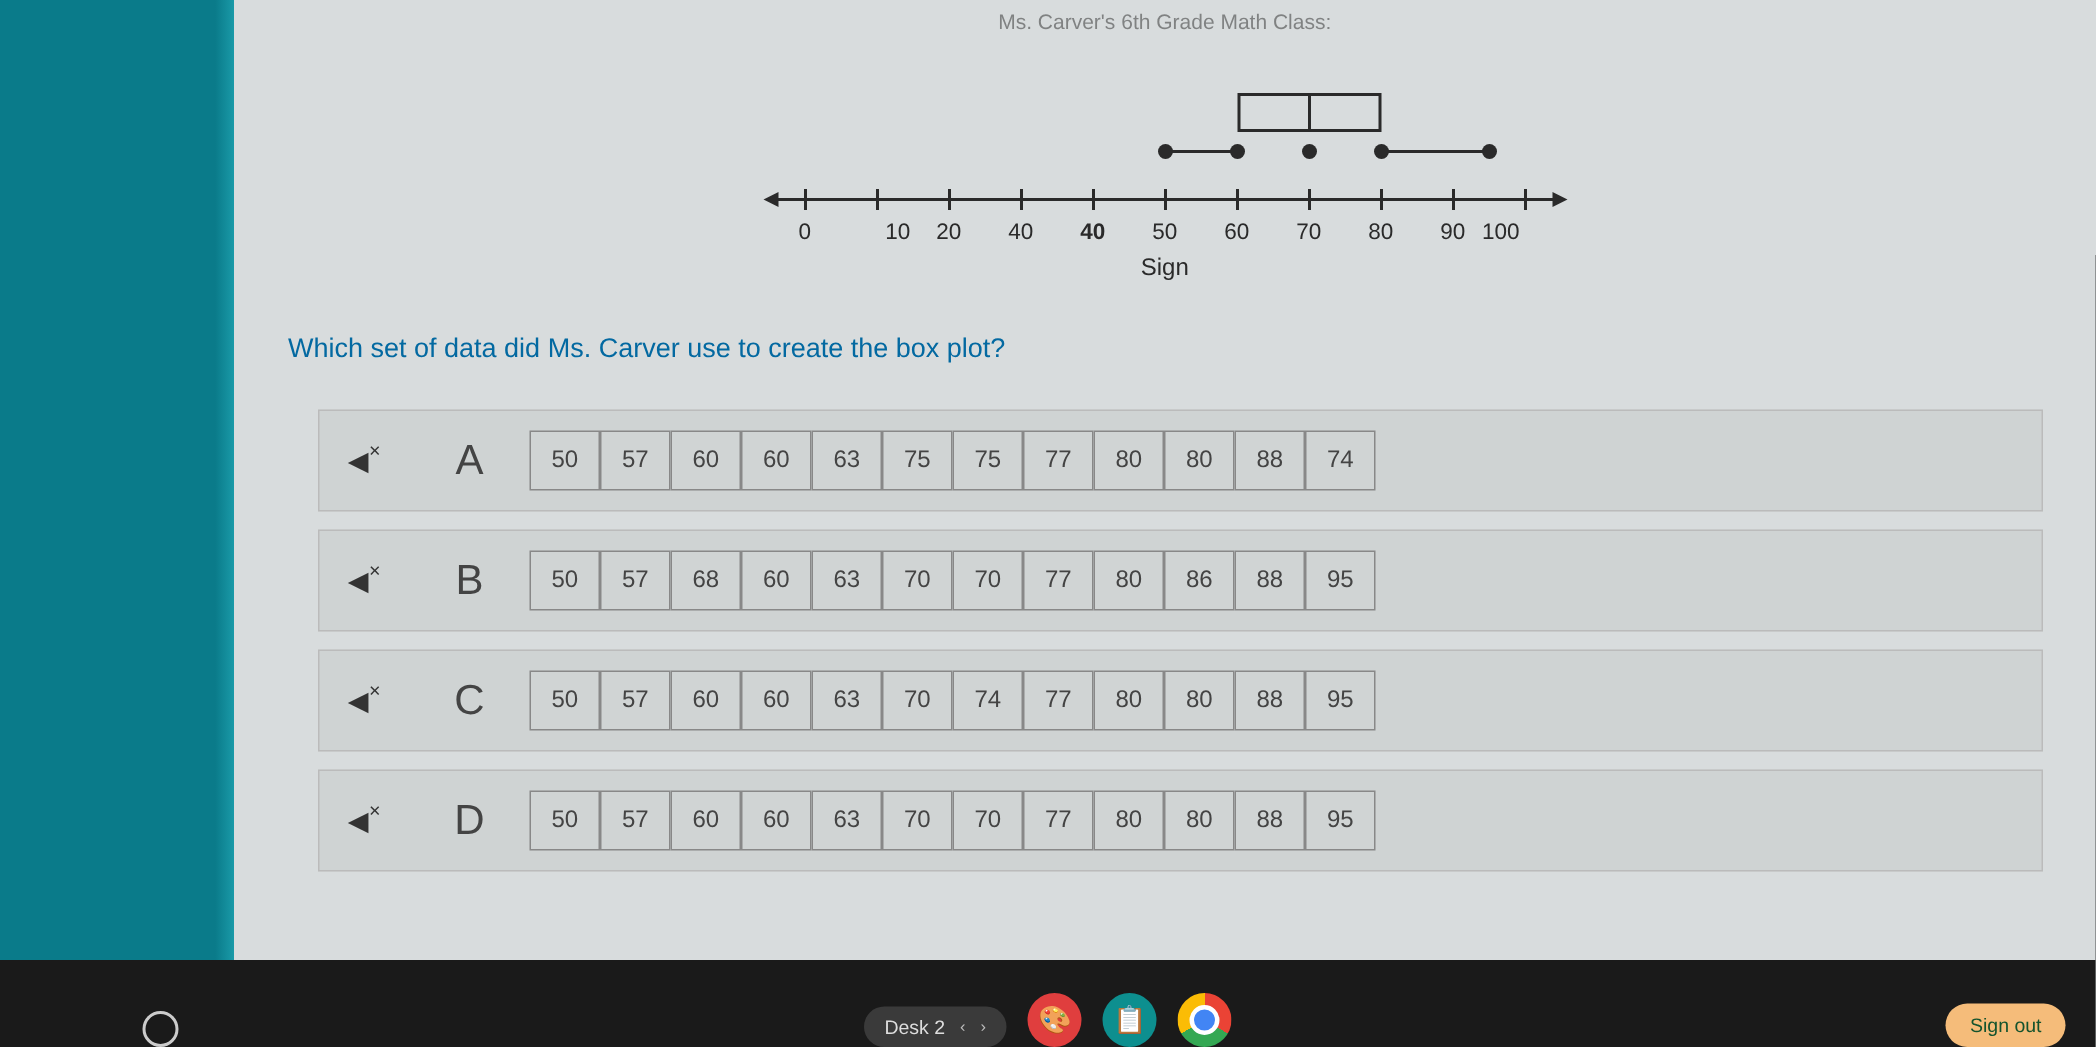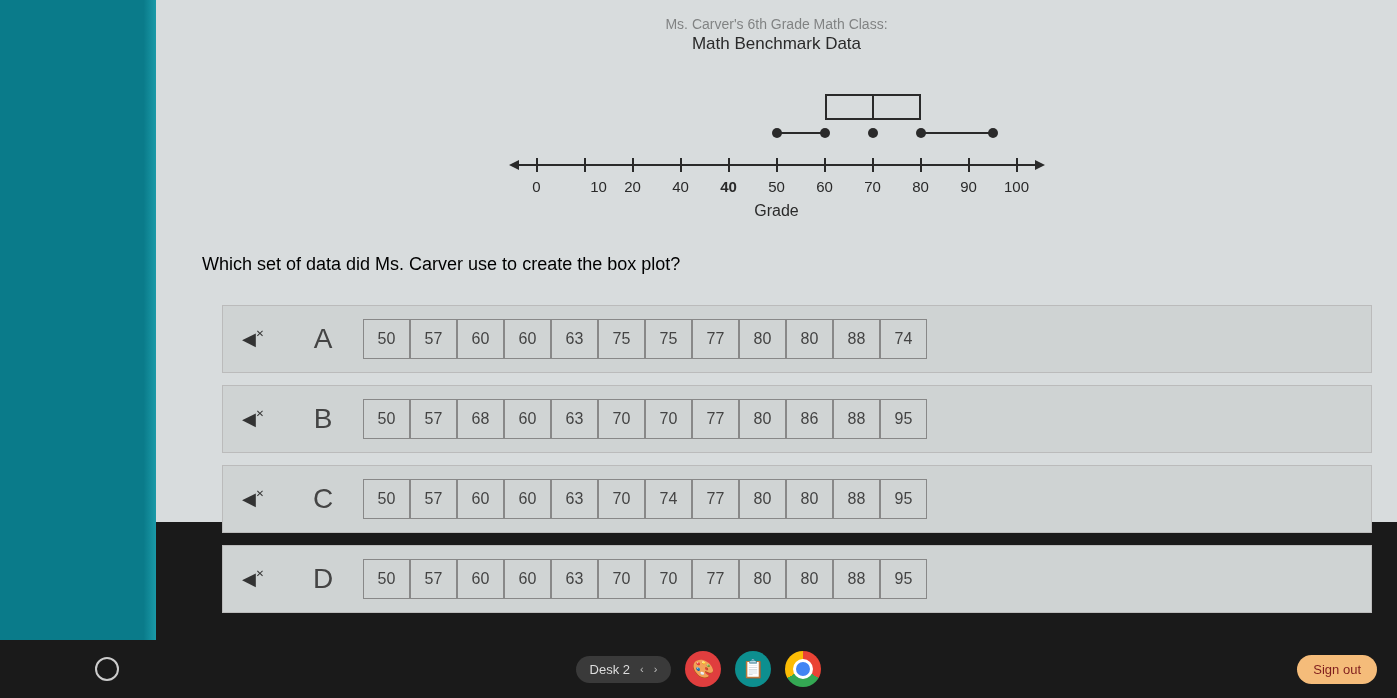--- a/index.html
+++ b/index.html
@@ -15,23 +15,23 @@
       position: absolute;
       left: 0; top: 0;
       width: 156px;
       height: 640px;
       background: linear-gradient(to right, #0a7b8a 0%, #0a7b8a 92%, #1a9aa8 100%);
     }
     .content {
       position: absolute;
       left: 156px; top: 0;
       width: 1241px;
-      height: 522px;
+      height: 640px;
       background: #d8dcdd;
-      padding: 16px;
+      padding: 6px;
     }
     .header-text {
       text-align: center;
       font-size: 16px;
       color: #2a2a2a;
       padding-top: 0px;
     }
     .header-partial { font-size: 14px; opacity: 0.5; }
     .subtitle { font-size: 17px; margin-top: 2px; font-weight: 500;}
     .chart-area {
@@ -75,21 +75,21 @@
       color: #2a2a2a;
       font-weight: 500;
     }
     .whisker { position: absolute; top: 12px; height: 2px; background: #2a2a2a; }
     .box { position: absolute; top: 0; height: 26px; border: 2px solid #2a2a2a; background: transparent; }
     .median-line { position: absolute; top: 0; height: 26px; width: 2px; background: #2a2a2a; }
     .dot { position: absolute; width: 10px; height: 10px; background: #2a2a2a; border-radius: 50%; top: 8px; transform: translateX(-50%);}
     
     .question {
       font-size: 18px;
-      color: #000000;
+      color: #0369a1;
       margin: 20px 12px 30px 30px;
     }
     .options {
       margin-left: 50px;
     }
     .option-row {
       display: flex;
       align-items: center;
       background: #cfd3d3;
       border: 1px solid #bbb;
@@ -127,21 +127,21 @@
       color: #444;
       background: #d0d4d4;
     }
     .taskbar {
       position: absolute;
       left: 0; bottom: 0;
       width: 1397px;
       height: 58px;
       background: #1a1a1a;
       display: flex;
-      align-items: center;
+      align-items: flex-end;
       justify-content: center;
       gap: 14px;
     }
     .circle-btn {
       position: absolute;
       left: 95px;
       width: 24px; height: 24px;
       border: 2px solid #ccc;
       border-radius: 50%;
     }
@@ -165,36 +165,35 @@
       font-size: 18px;
     }
     .icon-red { background: #e03e3e; color:#fff;}
     .icon-teal { background: #0d8f8f; color:#fff;}
     .icon-chrome { background: radial-gradient(circle, #fff 30%, #fff 32%, transparent 33%), conic-gradient(#ea4335 0deg 120deg, #34a853 120deg 240deg, #fbbc05 240deg 360deg); position: relative;}
     .icon-chrome::after{content:'';position:absolute;width:14px;height:14px;background:#4285f4;border:3px solid #fff;border-radius:50%;}
     .signout {
       position: absolute;
       right: 20px;
       background: #f5bc7a;
-      color: #7f1d1d;
+      color: #14532d;
       padding: 7px 16px;
       border-radius: 16px;
       font-size: 13px;
       cursor: pointer;
     }
   </style>
 </head>
 <body>
 
 <div class="left-bar"></div>
 
 <div class="content">
   <div class="header-text">
     <div class="header-partial">Ms. Carver's 6th Grade Math Class:</div>
-    <div class="subtitle">Math Benchmark Data</div>
   </div>
 
   <div class="chart-area">
     <div class="number-line"></div>
     <div class="arrow-left"></div>
     <div class="arrow-right"></div>
     <div id="ticks">
         <div class="tick" style="left: 19px;"></div>
         <div class="tick-label" style="left: 20px;">0</div>
         <div class="tick" style="left: 67px;"></div>
@@ -209,23 +208,23 @@
         <div class="tick-label" style="left: 260px;">50</div>
         <div class="tick" style="left: 307px;"></div>
         <div class="tick-label" style="left: 308px;">60</div>
         <div class="tick" style="left: 355px;"></div>
         <div class="tick-label" style="left: 356px;">70</div>
         <div class="tick" style="left: 403px;"></div>
         <div class="tick-label" style="left: 404px;">80</div>
         <div class="tick" style="left: 451px;"></div>
         <div class="tick-label" style="left: 452px;">90</div>
         <div class="tick" style="left: 499px;"></div>
-        <div class="tick-label" style="left: 500px;">100</div>
-      </div>
-    <div class="axis-label">Grade</div>
+        <div class="tick-label" style="left: 484px;">100</div>
+      </div>
+    <div class="axis-label">Sign</div>
     <div id="boxplot">
         <div class="whisker" style="left: 260px; width: 48px; top: 38px;"></div>
         <div class="whisker" style="left: 404px; width: 72px; top: 38px;"></div>
         <div class="box" style="left: 308px; width: 96px;"></div>
         <div class="median-line" style="left: 355px;"></div>
         <div class="dot" style="left: 260px; top: 34px;"></div>
         <div class="dot" style="left: 308px; top: 34px;"></div>
         <div class="dot" style="left: 356px; top: 34px;"></div>
         <div class="dot" style="left: 404px; top: 34px;"></div>
         <div class="dot" style="left: 476px; top: 34px;"></div>

